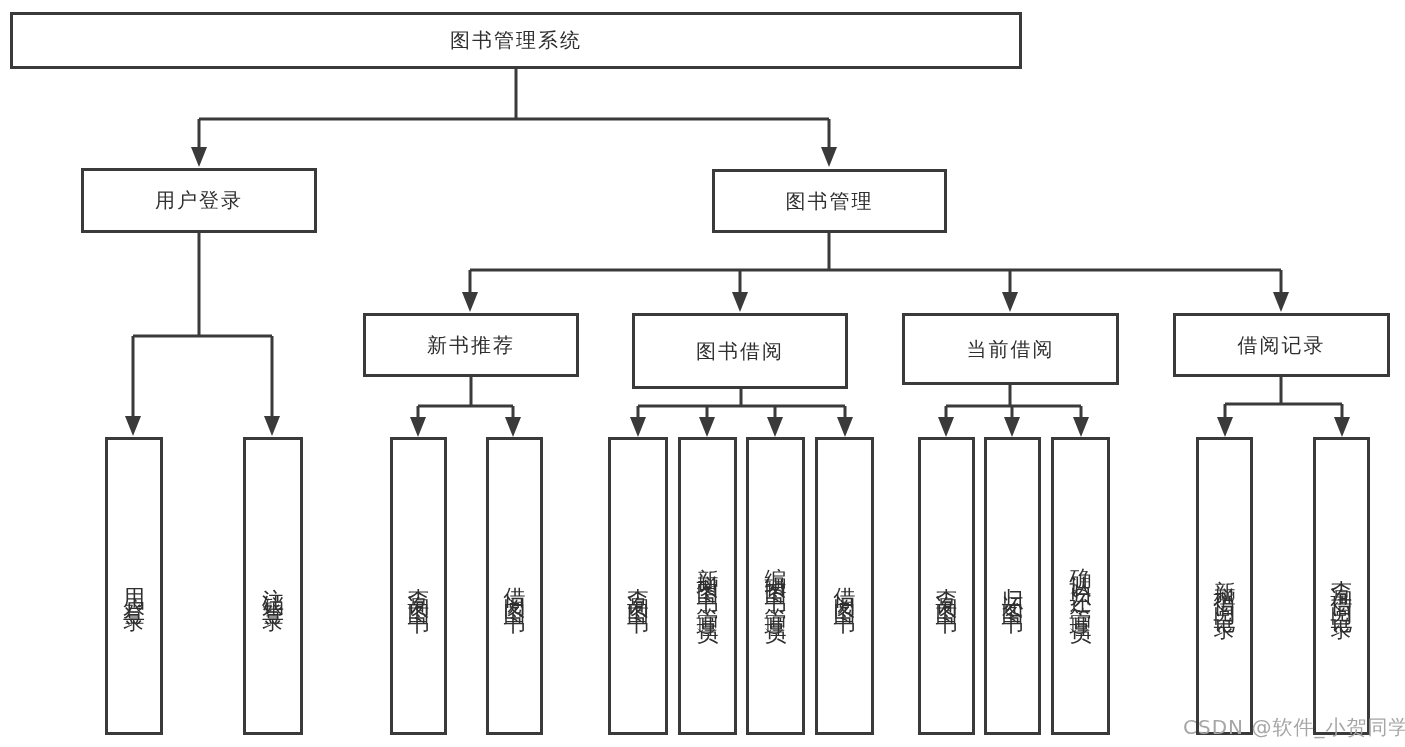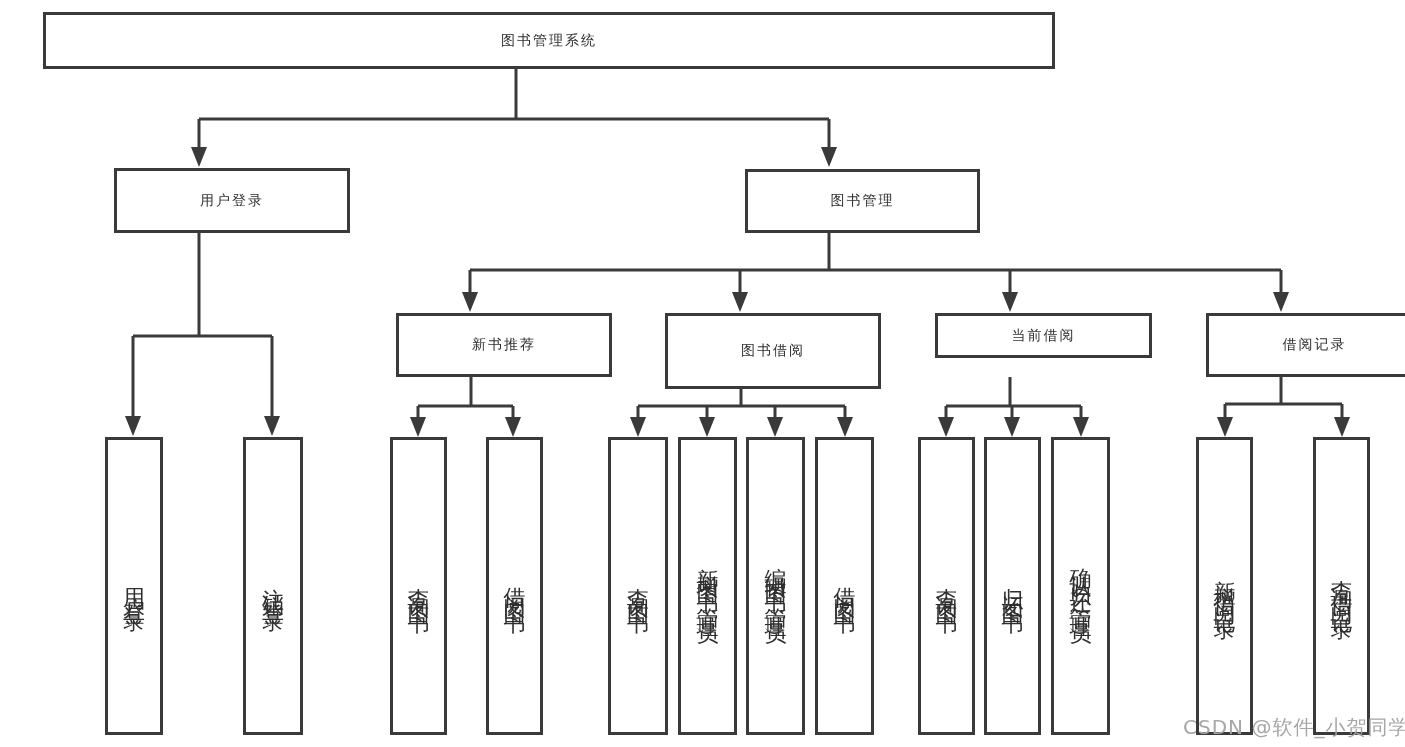--- a/index.html
+++ b/index.html
@@ -28,24 +28,23 @@
     box-sizing: border-box;
     background: var(--background);
     border: 3px solid var(--line);
     color: var(--text);
     display: flex;
     align-items: center;
     justify-content: center;
     text-align: center;
   }
   .h {
-    font-size: 14px;
+    font-size: 20px;
     letter-spacing: 2px;
     white-space: nowrap;
-    margin-left: 33px;
   }
   .v {
     writing-mode: vertical-rl;
     text-orientation: mixed;
     font-size: 22px;
     letter-spacing: 8px;
     line-height: 1;
   }
   .watermark {
     position: absolute;
@@ -95,21 +94,21 @@
     </g>
   </svg>
 
   <div class="node h" style="left:10px; top:12px; width:1012px; height:57px;">图书管理系统</div>
 
   <div class="node h" style="left:81px; top:168px; width:236px; height:65px;">用户登录</div>
   <div class="node h" style="left:712px; top:169px; width:235px; height:64px;">图书管理</div>
 
   <div class="node h" style="left:363px; top:313px; width:216px; height:64px;">新书推荐</div>
   <div class="node h" style="left:632px; top:313px; width:216px; height:76px;">图书借阅</div>
-  <div class="node h" style="left:902px; top:313px; width:217px; height:45px;">当前借阅</div>
+  <div class="node h" style="left:902px; top:313px; width:217px; height:72px;">当前借阅</div>
   <div class="node h" style="left:1173px; top:313px; width:217px; height:64px;">借阅记录</div>
 
   <div class="node v" style="left:105px; top:437px; width:58px; height:298px;">用户登录</div>
   <div class="node v" style="left:243px; top:437px; width:60px; height:298px;">注销登录</div>
 
   <div class="node v" style="left:390px; top:437px; width:57px; height:298px;">查询图书</div>
   <div class="node v" style="left:486px; top:437px; width:57px; height:298px;">借阅图书</div>
 
   <div class="node v" style="left:608px; top:437px; width:60px; height:298px;">查询图书</div>
   <div class="node v" style="left:678px; top:437px; width:59px; height:298px;">新增图书（管理员）</div>

